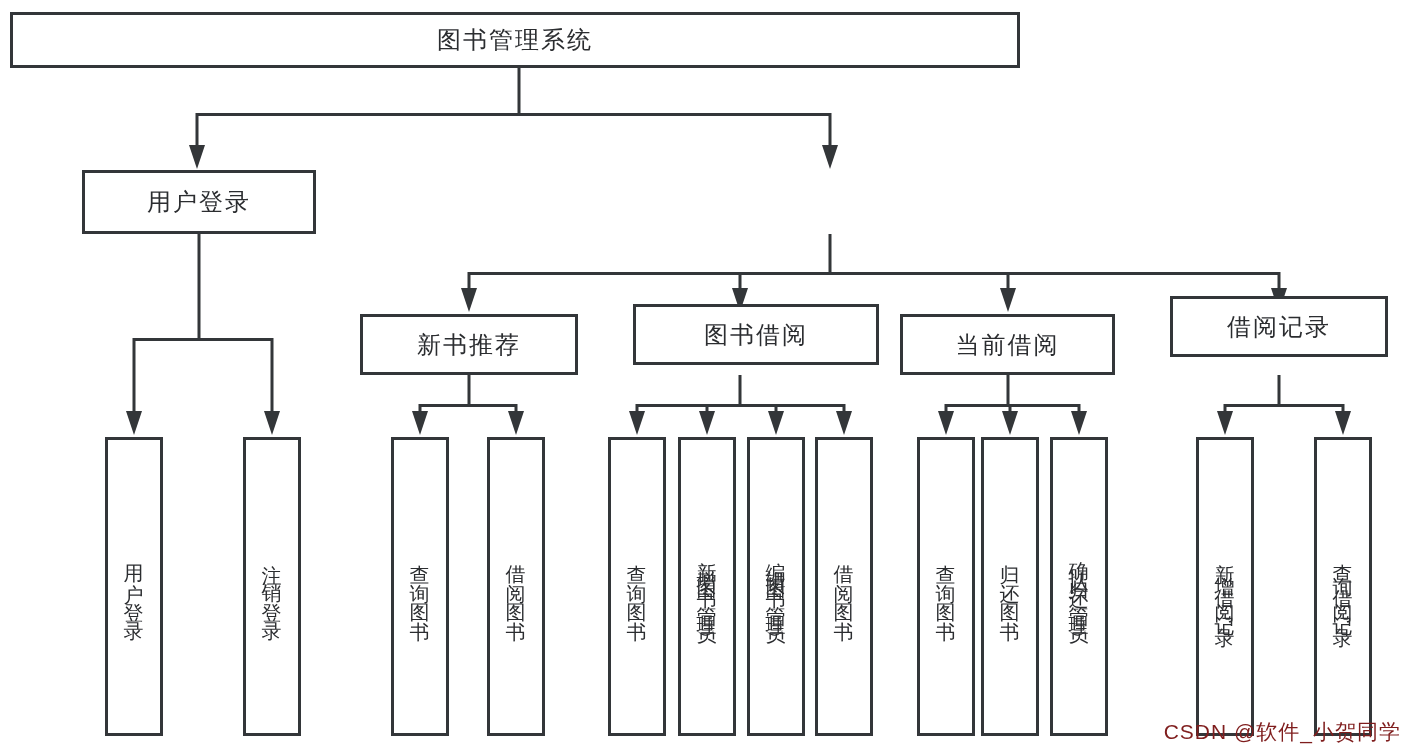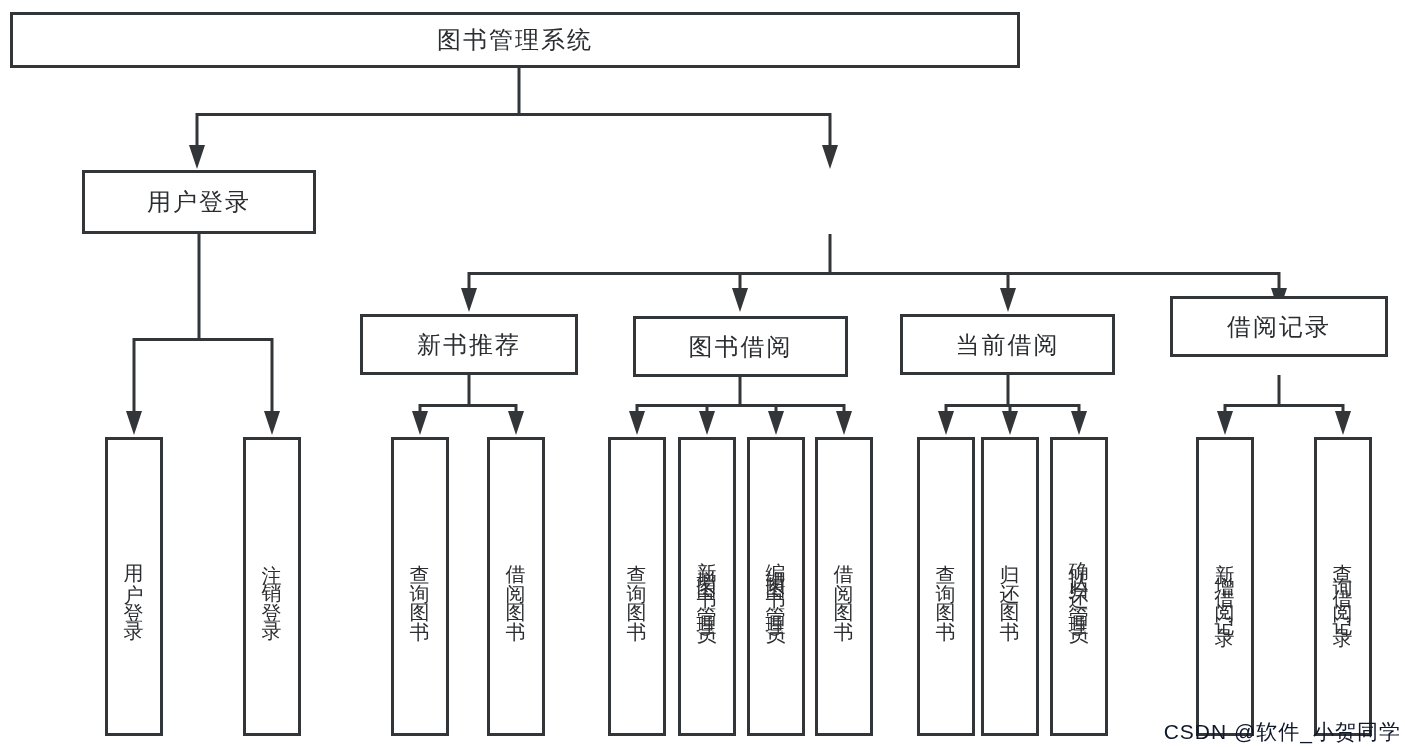--- a/index.html
+++ b/index.html
@@ -39,31 +39,31 @@
     white-space: nowrap;
   }
   .ls4 { letter-spacing: 19px; }
   .ls6 { letter-spacing: 13px; }
   .ls9 { letter-spacing: 9px; }
   .watermark {
     position: absolute;
     right: 4px;
     top: 718px;
     font-size: 21px;
-    color: #0f172a;
+    color: #7f1d1d;
     letter-spacing: 1px;
     white-space: nowrap;
     z-index: 5;
   }
   
   #n-root   { left: 10px;  top: 12px;  width: 1010px; height: 56px; }
   #n-login  { left: 82px;  top: 170px; width: 234px;  height: 64px; }
   #n-mgmt   { left: 712px; top: 170px; width: 236px;  height: 64px; }
   #n-rec    { left: 360px; top: 314px; width: 218px;  height: 61px; }
-  #n-borrow { left: 633px; top: 316px; width: 215px;  height: 61px; }
+  #n-borrow { left: 633px; top: 304px; width: 246px;  height: 61px; }
   #n-cur    { left: 900px; top: 314px; width: 215px;  height: 61px; }
   #n-log    { left: 1170px;top: 296px; width: 218px;  height: 61px; }
   .leaf { top: 437px; width: 58px; height: 299px; }
   #l-login-a { left: 105px; }
   #l-login-b { left: 243px; }
   #l-rec-a   { left: 391px; }
   #l-rec-b   { left: 487px; }
   #l-bor-a   { left: 608px; }
   #l-bor-b   { left: 678px; }
   #l-bor-c   { left: 747px; }

